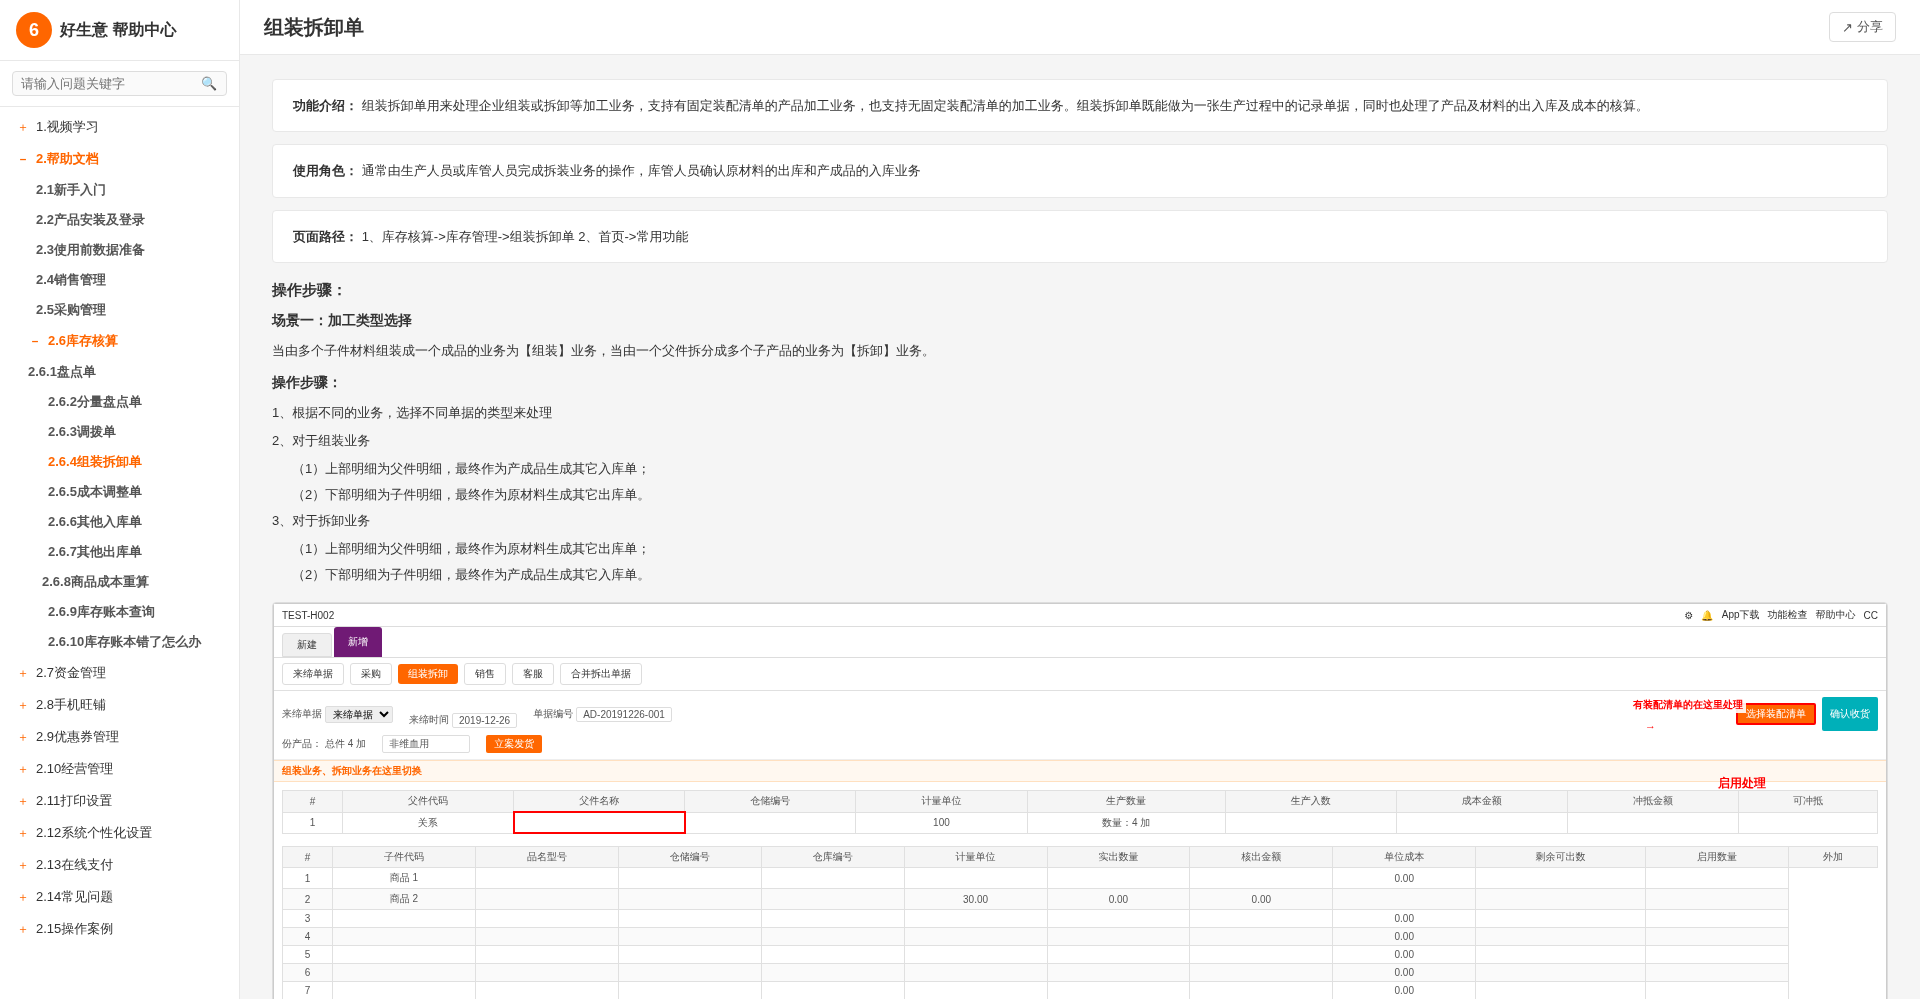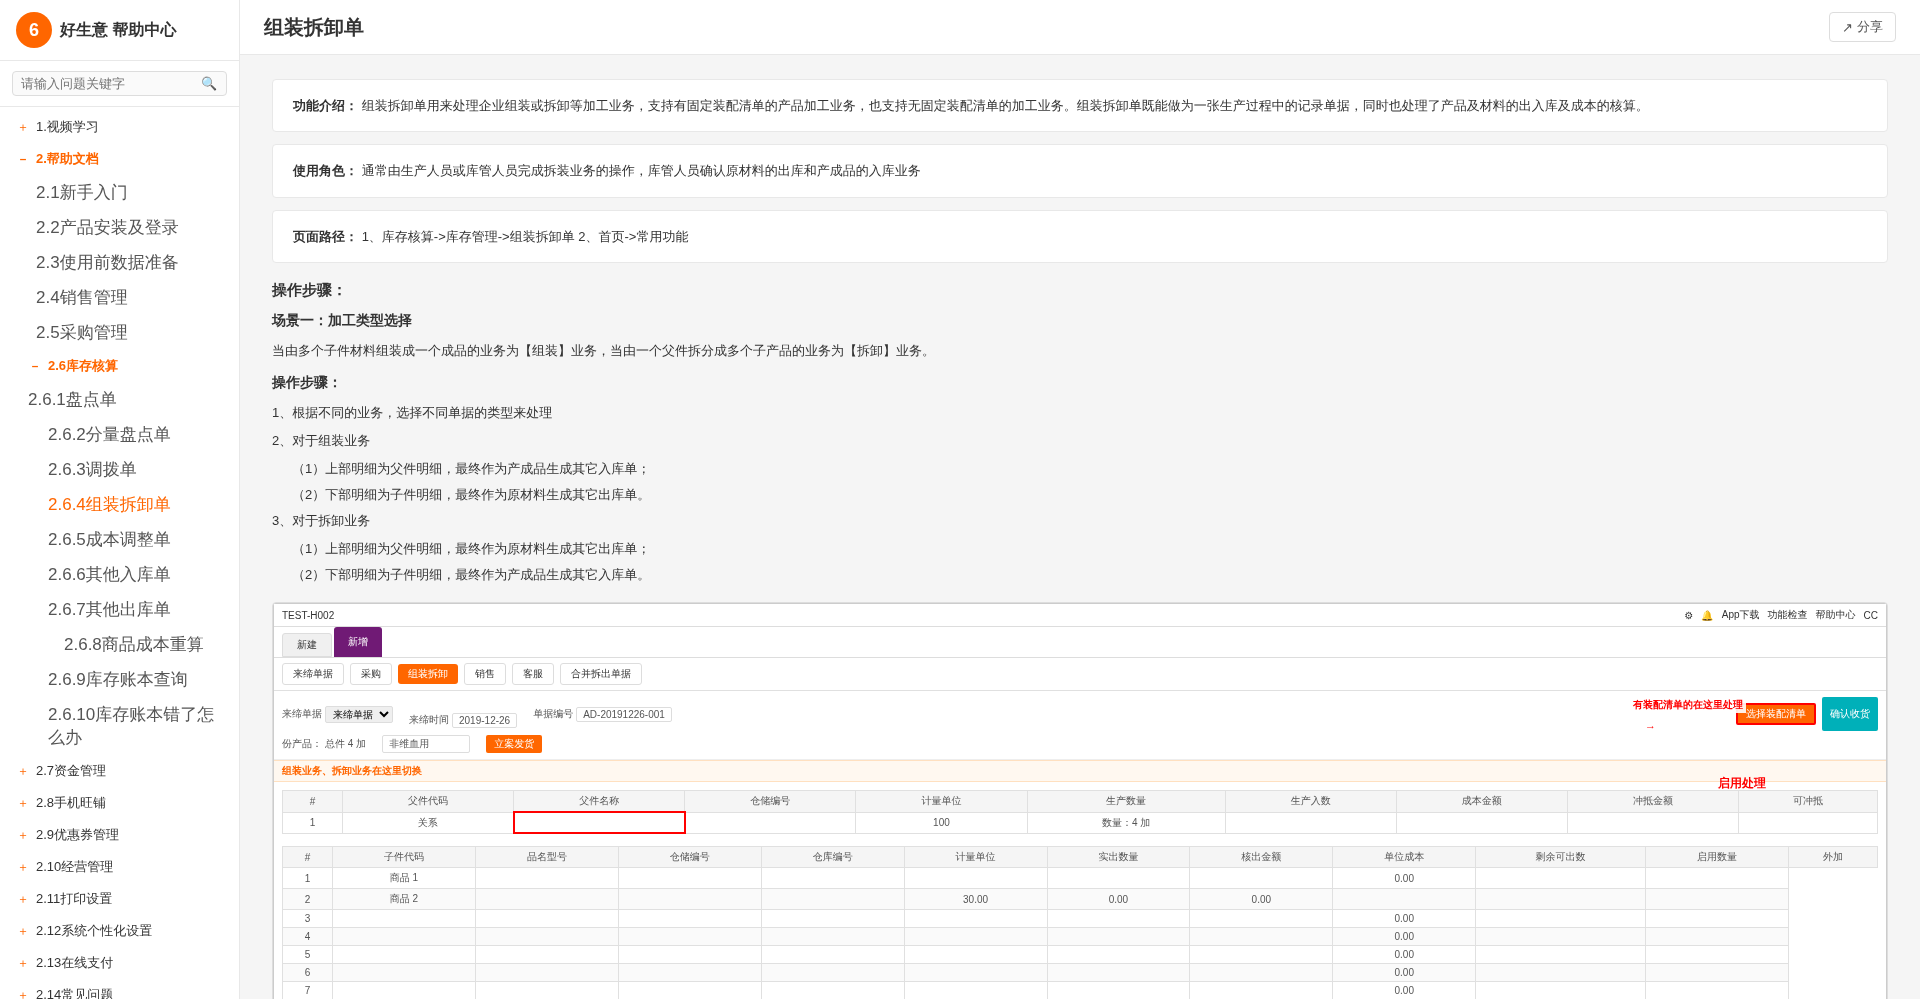--- a/index.html
+++ b/index.html
@@ -15,21 +15,21 @@
     .search-inner input { border: none; background: transparent; outline: none; font-size: 13px; flex: 1; color: #999; }
     .search-inner .search-icon { color: #aaa; font-size: 13px; }
 
     .nav-section { padding: 4px 0; }
     .nav-item { display: flex; align-items: center; padding: 7px 16px; cursor: pointer; font-size: 13px; color: #333; }
     .nav-item .nav-icon { width: 14px; height: 14px; margin-right: 6px; display: flex; align-items: center; justify-content: center; font-size: 12px; }
     .nav-item .plus-icon { color: #ff6600; }
     .nav-item .minus-icon { color: #ff6600; }
     .nav-item.active-section { color: #ff6600; font-weight: bold; }
 
-    .sub-item { padding: 6px 16px 6px 36px; cursor: pointer; font-size: 17px; color: #555; }
+    .sub-item { padding: 6px 16px 6px 36px; cursor: pointer; font-size: 13px; color: #555; font-weight: bold; }
     .sub-item.current { color: #ff6600; }
 
     
     .main { flex: 1; display: flex; flex-direction: column; overflow: hidden; }
     .header { background: #fff; border-bottom: 1px solid #e8e8e8; padding: 12px 24px; display: flex; align-items: center; justify-content: space-between; flex-shrink: 0; }
     .header-title { font-size: 20px; font-weight: bold; color: #333; }
     .share-btn { display: flex; align-items: center; gap: 4px; border: 1px solid #ddd; border-radius: 4px; padding: 5px 12px; background: #fff; cursor: pointer; font-size: 13px; color: #555; }
 
     .content-area { flex: 1; overflow-y: auto; padding: 24px 32px; background: #f5f5f5; }
 
@@ -121,21 +121,21 @@
     </div>
     <div class="sub-item" style="padding-left:48px;">
       <span>2.6.5成本调整单</span>
     </div>
     <div class="sub-item" style="padding-left:48px;">
       <span>2.6.6其他入库单</span>
     </div>
     <div class="sub-item" style="padding-left:48px;">
       <span>2.6.7其他出库单</span>
     </div>
-    <div class="sub-item" style="padding-left:64px;">
+    <div class="sub-item" style="padding-left:42px;">
       <span>2.6.8商品成本重算</span>
     </div>
     <div class="sub-item" style="padding-left:48px;">
       <span>2.6.9库存账本查询</span>
     </div>
     <div class="sub-item" style="padding-left:48px;">
       <span>2.6.10库存账本错了怎么办</span>
     </div>
     <div class="nav-item">
       <span class="nav-icon plus-icon">＋</span>

